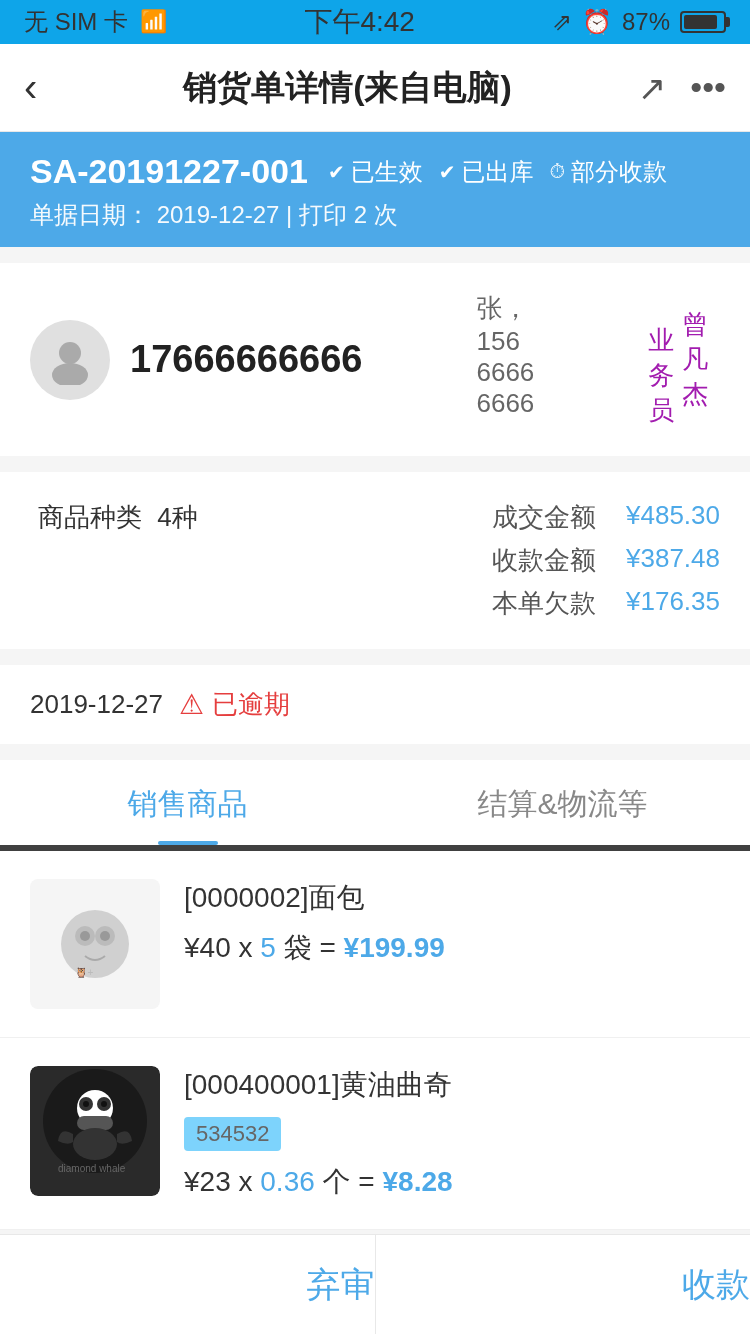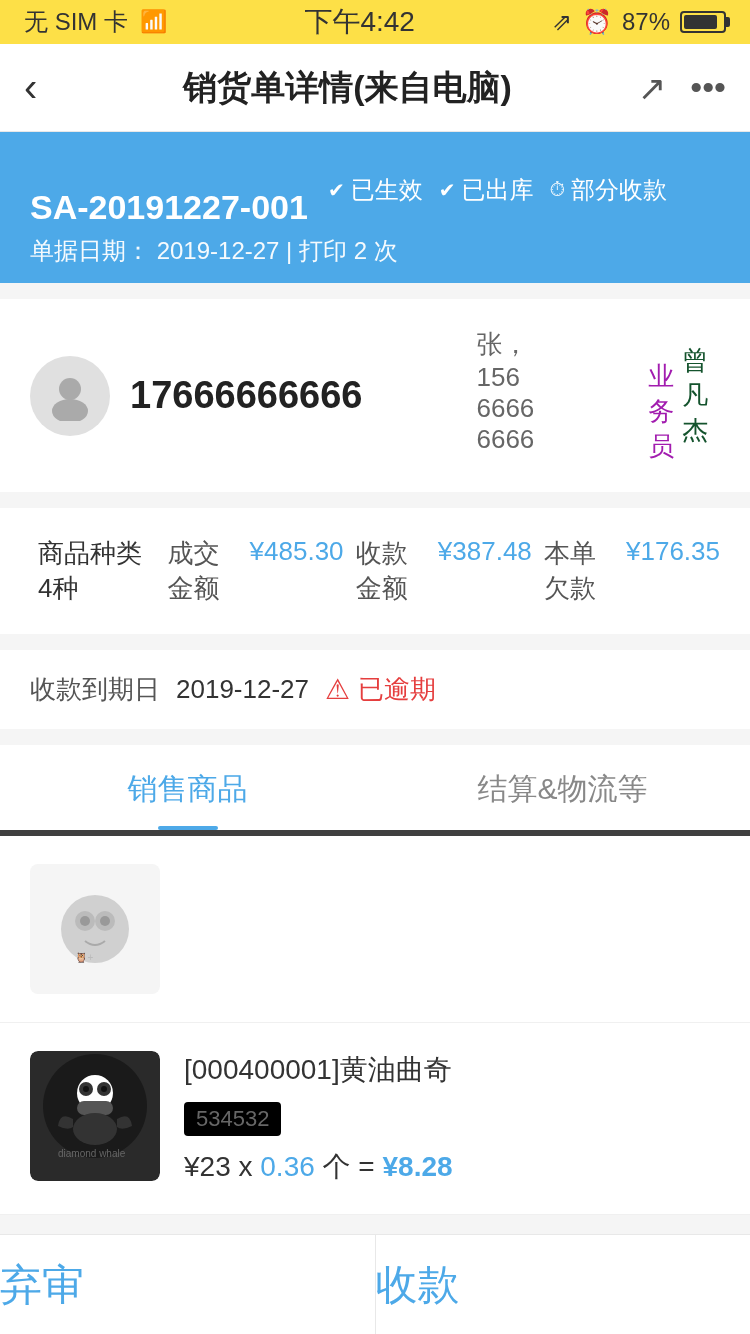--- a/index.html
+++ b/index.html
@@ -9,21 +9,21 @@
       min-height: 1334px;
       font-family: -apple-system, "PingFang SC", "Helvetica Neue", Arial, sans-serif;
       background: #f5f5f5;
       font-size: 28px;
       color: #333;
     }
 
     
     .status-bar {
       height: 44px;
-      background: #fde047;
+      background: #0ea5e9;
       display: flex;
       align-items: center;
       justify-content: space-between;
       padding: 0 24px;
       font-size: 24px;
       color: #333;
     }
     .status-bar-left { display: flex; align-items: center; gap: 12px; }
     .status-bar-center { font-size: 28px; font-weight: 500; }
     .status-bar-right { display: flex; align-items: center; gap: 10px; font-size: 24px; }
@@ -55,21 +55,21 @@
     .nav-actions { display: flex; align-items: center; gap: 24px; }
     .nav-icon { font-size: 34px; color: #555; }
 
     
     .header-banner {
       background: #4da9e8;
       padding: 20px 30px 16px;
       color: #fff;
     }
     .banner-row1 { display: flex; align-items: center; gap: 20px; margin-bottom: 8px; }
-    .banner-order-id { font-size: 34px; font-weight: 700; margin-top: 36px; }
+    .banner-order-id { font-size: 34px; font-weight: 700; }
     .banner-status { display: flex; align-items: center; gap: 16px; font-size: 24px; }
     .status-chip { display: flex; align-items: center; gap: 6px; }
     .status-icon { font-size: 20px; }
     .banner-row2 { font-size: 24px; opacity: 0.95; }
 
     
     .customer-section {
       background: #fff;
       padding: 28px 30px;
       margin-top: 16px;
@@ -82,34 +82,34 @@
       width: 80px; height: 80px; border-radius: 50%;
       background: #e0e0e0;
       display: flex; align-items: center; justify-content: center;
       font-size: 36px; color: #888; flex-shrink: 0;
     }
     .customer-name { font-size: 38px; font-weight: 600; color: #222; }
     .customer-sub { font-size: 26px; color: #666; padding-left: 100px; }
     .customer-meta { display: flex; align-items: center; font-size: 26px; color: #555; padding-left: 100px; }
     .meta-item { display: flex; align-items: center; gap: 8px; }
     .meta-label { color: #a21caf; margin-top: 32px; }
-    .meta-value { color: #14532d; }
+    .meta-value { color: #a21caf; }
     .meta-sep { margin: 0 48px; }
 
     
     .stats-section {
       background: #fff;
       padding: 28px 30px;
       margin-top: 16px;
     }
     .stats-row { display: flex; align-items: flex-start; justify-content: space-between; }
     .stats-left { }
     .stats-category { font-size: 26px; color: #555; }
     .stats-category span { color: #333; font-weight: 500; margin-left: 8px; }
-    .stats-right { text-align: right; display: flex; flex-direction: row; gap: 8px; }
+    .stats-right { text-align: right; display: flex; flex-direction: column; gap: 8px; }
     .stat-line { display: flex; justify-content: space-between; gap: 30px; font-size: 26px; }
     .stat-label { color: #555; }
     .stat-value { color: #4da9e8; font-weight: 500; }
 
     
     .due-section {
       background: #fff;
       padding: 22px 30px;
       margin-top: 16px;
       display: flex;
@@ -162,41 +162,41 @@
     }
     .product-thumb-inner {
       width: 100%; height: 100%;
       display: flex; align-items: center; justify-content: center;
       font-size: 40px; color: #ccc;
     }
     .product-info { flex: 1; }
     .product-name { font-size: 28px; color: #333; margin-bottom: 12px; }
     .product-badge {
       display: inline-block;
-      background: #000000; color: #666;
+      background: #7dd3fc; color: #666;
       font-size: 22px; padding: 4px 12px;
       border-radius: 4px; margin-bottom: 12px;
     }
     .product-price { font-size: 28px; color: #333; }
     .product-price .highlight { color: #4da9e8; }
     .product-price .total { color: #4da9e8; font-weight: 600; }
 
     
     .bottom-bar {
       position: fixed;
       bottom: 0; left: 0; right: 0;
       width: 750px;
       height: 100px;
       background: #fff;
       border-top: 1px solid #e8e8e8;
       display: flex;
     }
     .bottom-btn {
-      flex: 1; display: flex; align-items: center; justify-content: flex-start;
-      font-size: 42px; cursor: pointer;
+      flex: 1; display: flex; align-items: center; justify-content: flex-end;
+      font-size: 34px; cursor: pointer;
     }
     .bottom-btn.cancel { color: #4da9e8; border-right: 1px solid #e8e8e8; }
     .bottom-btn.confirm { color: #4da9e8; }
 
     
     .owl-placeholder {
       width: 100%; height: 100%;
       background: #2a2a2a;
       border-radius: 8px;
       display: flex; align-items: flex-start; justify-content: center;
@@ -301,21 +301,20 @@
       </div>
       <div class="stat-line">
         <span class="stat-label">本单欠款</span>
         <span class="stat-value">¥176.35</span>
       </div>
     </div>
   </div>
 </div>
 
 <div class="due-section">
-  <span class="due-label">收款到期日</span>
   <span class="due-date">2019-12-27</span>
   <div class="overdue-badge">
     <span class="overdue-icon">⚠</span>
     <span>已逾期</span>
   </div>
 </div>
 
 <div class="tabs-section">
   <div class="tab-item active">
     <span>销售商品</span>
@@ -333,20 +332,31 @@
         <svg width="80" height="80" viewBox="0 0 80 80" fill="none">
 
           <circle cx="40" cy="40" r="34" fill="#d0d0d0"></circle>
           <circle cx="30" cy="32" r="10" fill="#bbb"></circle>
           <circle cx="50" cy="32" r="10" fill="#bbb"></circle>
           <circle cx="30" cy="32" r="5" fill="#999"></circle>
           <circle cx="50" cy="32" r="5" fill="#999"></circle>
           <path d="M30 52 Q40 60 50 52" stroke="#aaa" stroke-width="2" fill="none"></path>
           <text x="20" y="72" font-size="10" fill="#bbb">🦉+</text>
         </svg>
+      </div>
+    </div>
+    <div class="product-info">
+      <div class="product-name">[0000002]面包</div>
+      <div class="product-price">
+        <span>¥40</span>
+        <span> x </span>
+        <span class="highlight">5</span>
+        <span>袋</span>
+        <span> = </span>
+        <span class="total">¥199.99</span>
       </div>
     </div>
   </div>
 
   <div class="product-item">
     <div class="product-thumb">
       <div class="owl-placeholder">
         <svg width="110" height="110" viewBox="0 0 110 110" fill="none">
           <circle cx="55" cy="55" r="52" fill="#1a1a1a"></circle>
 

